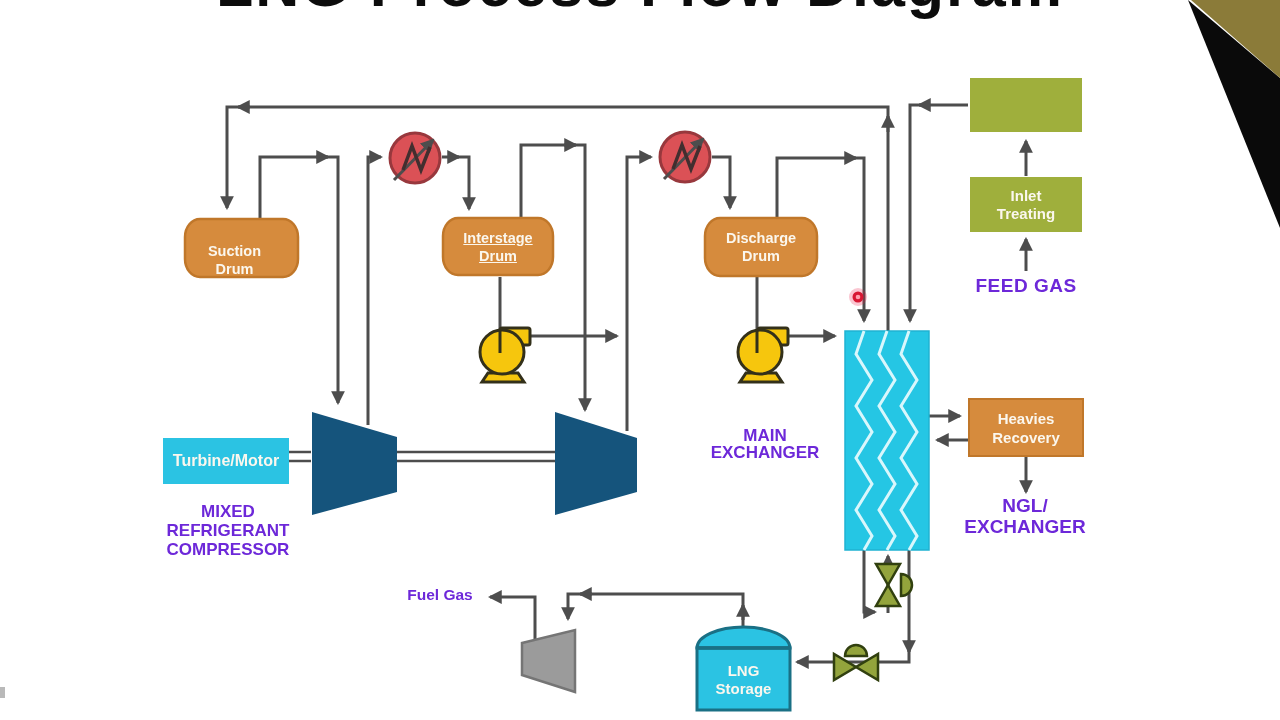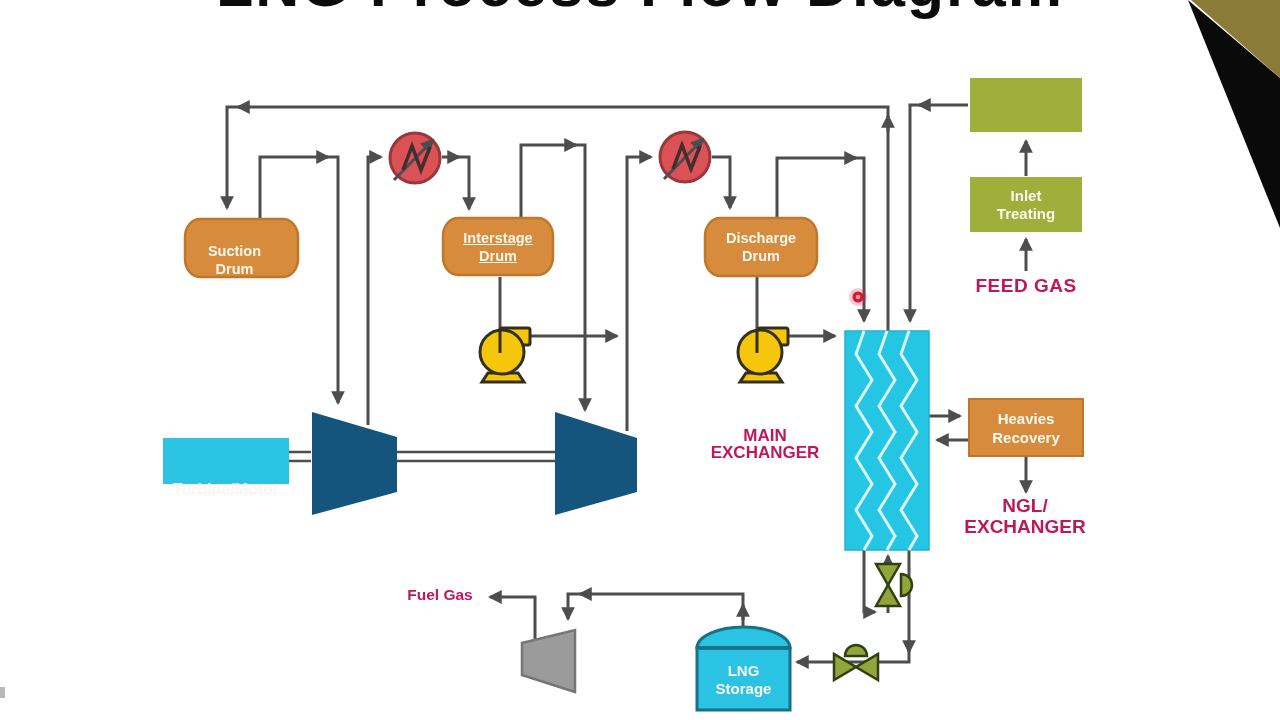--- a/index.html
+++ b/index.html
@@ -18,21 +18,21 @@
   .hxc{fill:#db5156;stroke:#98383d;stroke-width:3;}
   .hxz{fill:none;stroke:#432e2f;stroke-width:3.5;}
   .exz{fill:none;stroke:#d9f7fc;stroke-width:3;}
   .pump{fill:#f6c60d;stroke:#33301a;stroke-width:3;}
   .valve{fill:#93a43c;stroke:#31400f;stroke-width:2.5;}
   .lbl{
     position:absolute;display:flex;align-items:center;justify-content:center;
     text-align:center;font-weight:bold;white-space:pre-line;pointer-events:none;
   }
   .w{color:#fbf7ee;}
-  .k{color:#be185d;}
+  .k{color:#6d28d9;}
   .title{
     position:absolute;left:0;right:0;top:-50px;height:72px;
     text-align:center;font-size:61px;font-weight:bold;color:#0c0c0c;
     letter-spacing:2px;white-space:nowrap;
   }
 </style>
 </head>
 <body>
 
 <div class="stage">
@@ -199,21 +199,24 @@
   </svg>
 
   <div class="title">LNG Process Flow Diagram</div>
 
   <div class="lbl w" style="left:185px;top:219px;width:99px;height:58px;font-size:14.5px;line-height:18px;margin-top:12px;">Suction
 Drum</div>
   <div class="lbl w" style="left:443px;top:218px;width:110px;height:57px;font-size:14.5px;line-height:18px;text-decoration:underline;">Interstage
 Drum</div>
   <div class="lbl w" style="left:705px;top:218px;width:112px;height:58px;font-size:14.5px;line-height:18px;">Discharge
 Drum</div>
-  <div class="lbl w" style="left:163px;top:438px;width:126px;height:46px;font-size:16px;margin-top:29px;">Turbine/Motor</div>
+  <div class="lbl w" style="left:163px;top:438px;width:126px;height:46px;font-size:16px;">Turbine/Motor</div>
+  <div class="lbl k" style="left:148px;top:498px;width:160px;height:64px;font-size:17px;line-height:19px;">MIXED
+REFRIGERANT
+COMPRESSOR</div>
   <div class="lbl k" style="left:695px;top:424px;width:140px;height:40px;font-size:17px;line-height:17px;">MAIN
 EXCHANGER</div>
   <div class="lbl w" style="left:970px;top:177px;width:112px;height:55px;font-size:15px;line-height:18px;">Inlet
 Treating</div>
   <div class="lbl w" style="left:969px;top:399px;width:114px;height:57px;font-size:15px;line-height:19px;">Heavies
 Recovery</div>
   <div class="lbl w" style="left:697px;top:655px;width:93px;height:50px;font-size:15px;line-height:18px;">LNG
 Storage</div>
 
   <div class="lbl k" style="left:955px;top:274px;width:142px;height:24px;font-size:19px;letter-spacing:0.5px;">FEED GAS</div>

